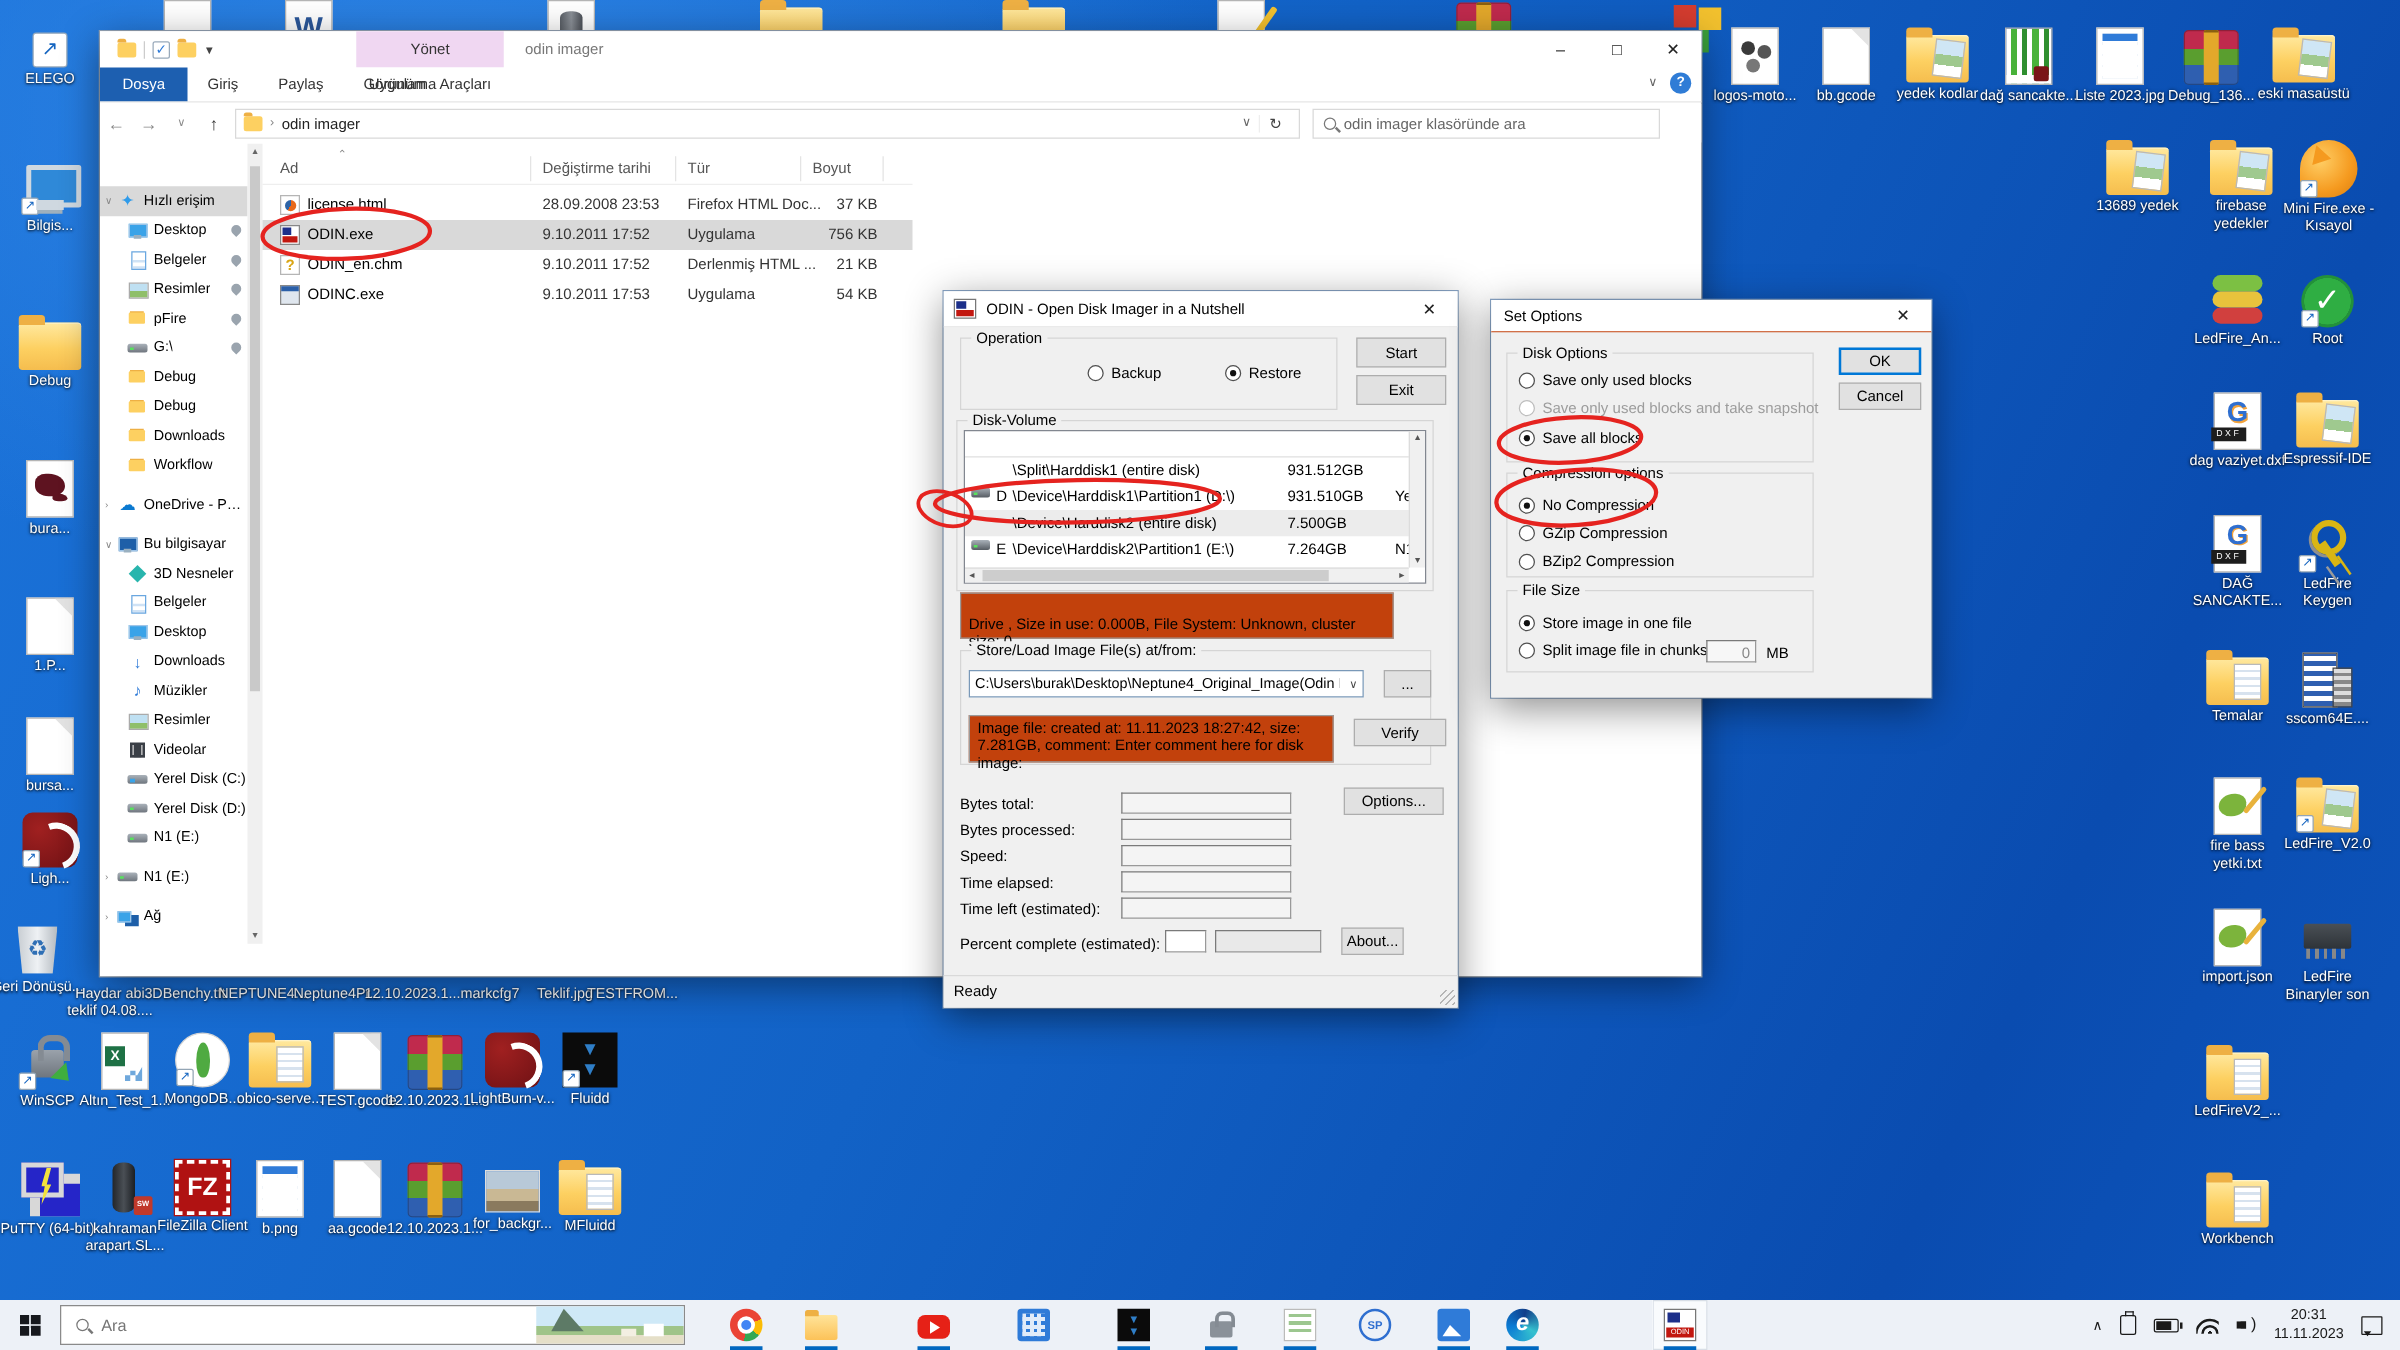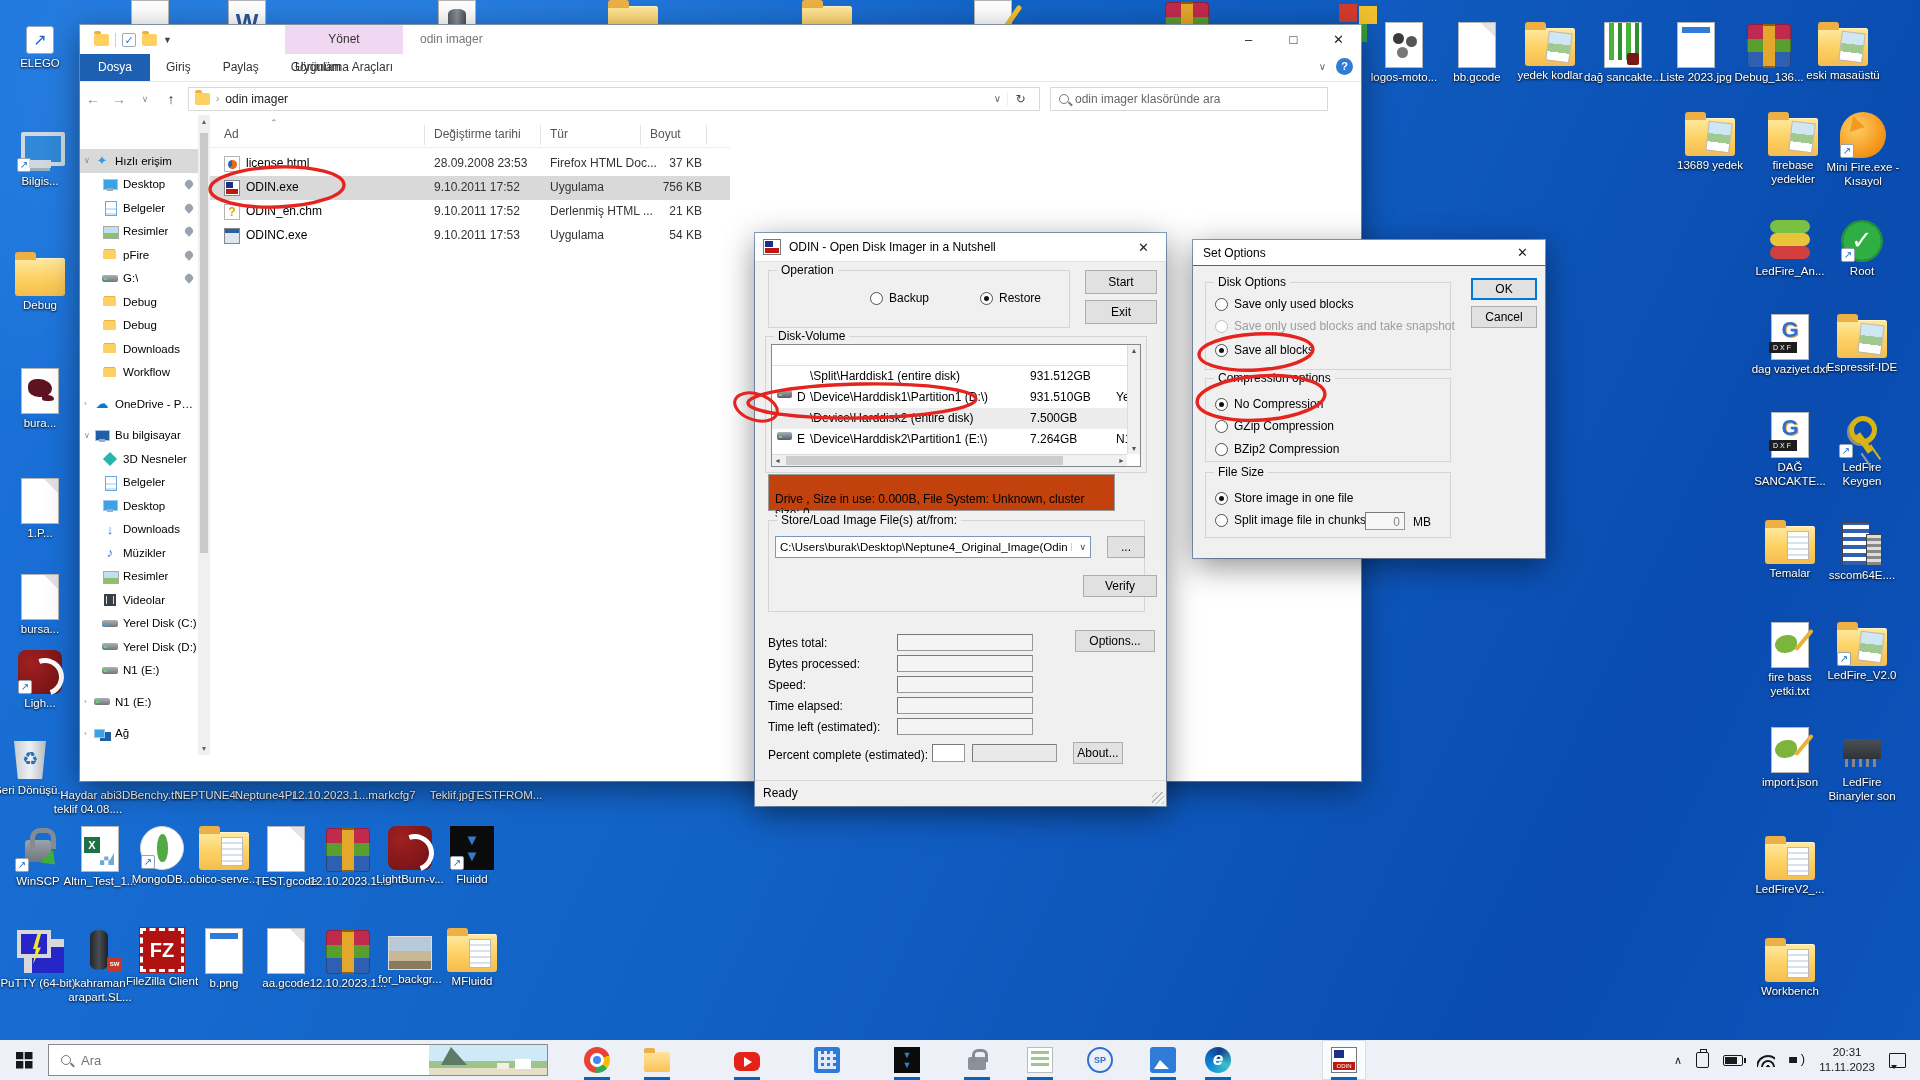--- a/index.html
+++ b/index.html
@@ -839,20 +839,22 @@
     <div class="inset-box" style="left:13px;top:212px;width:347px;height:37px">Drive , Size in use: 0.000B, File System: Unknown, cluster size: 0</div>
 
     <div class="grp" style="left:13px;top:258px;width:377px;height:92px">
       <span class="gl">Store/Load Image File(s) at/from:</span>
     </div>
     <div class="combo" style="left:20px;top:274px;width:316px;height:22px">
       <span style="overflow:hidden;white-space:nowrap;max-width:292px;display:inline-block">C:\Users\burak\Desktop\Neptune4_Original_Image(Odin Imager nu</span>
       <span class="cchev">∨</span>
     </div>
     <div class="wbtn" style="left:352px;top:274px;width:38px;height:22px;line-height:20px">...</div>
+    <div class="inset-box" style="left:20px;top:310px;width:292px;height:38px;white-space:pre-line;padding-top:2px">Image file: created at: 11.11.2023 18:27:42, size:
+7.281GB, comment: Enter comment here for disk image:</div>
     <div class="wbtn" style="left:328px;top:313px;width:74px;height:22px;line-height:20px">Verify</div>
 
     <div id="odin-progress">
         <span class="plabel" style="left: 13px; top: 374px;">Bytes total:</span>
         <div class="fld" style="left: 142px; top: 372px; width: 136px; height: 17px;"></div>
         <span class="plabel" style="left: 13px; top: 395px;">Bytes processed:</span>
         <div class="fld" style="left: 142px; top: 393px; width: 136px; height: 17px;"></div>
         <span class="plabel" style="left: 13px; top: 416px;">Speed:</span>
         <div class="fld" style="left: 142px; top: 414px; width: 136px; height: 17px;"></div>
         <span class="plabel" style="left: 13px; top: 437px;">Time elapsed:</span>

